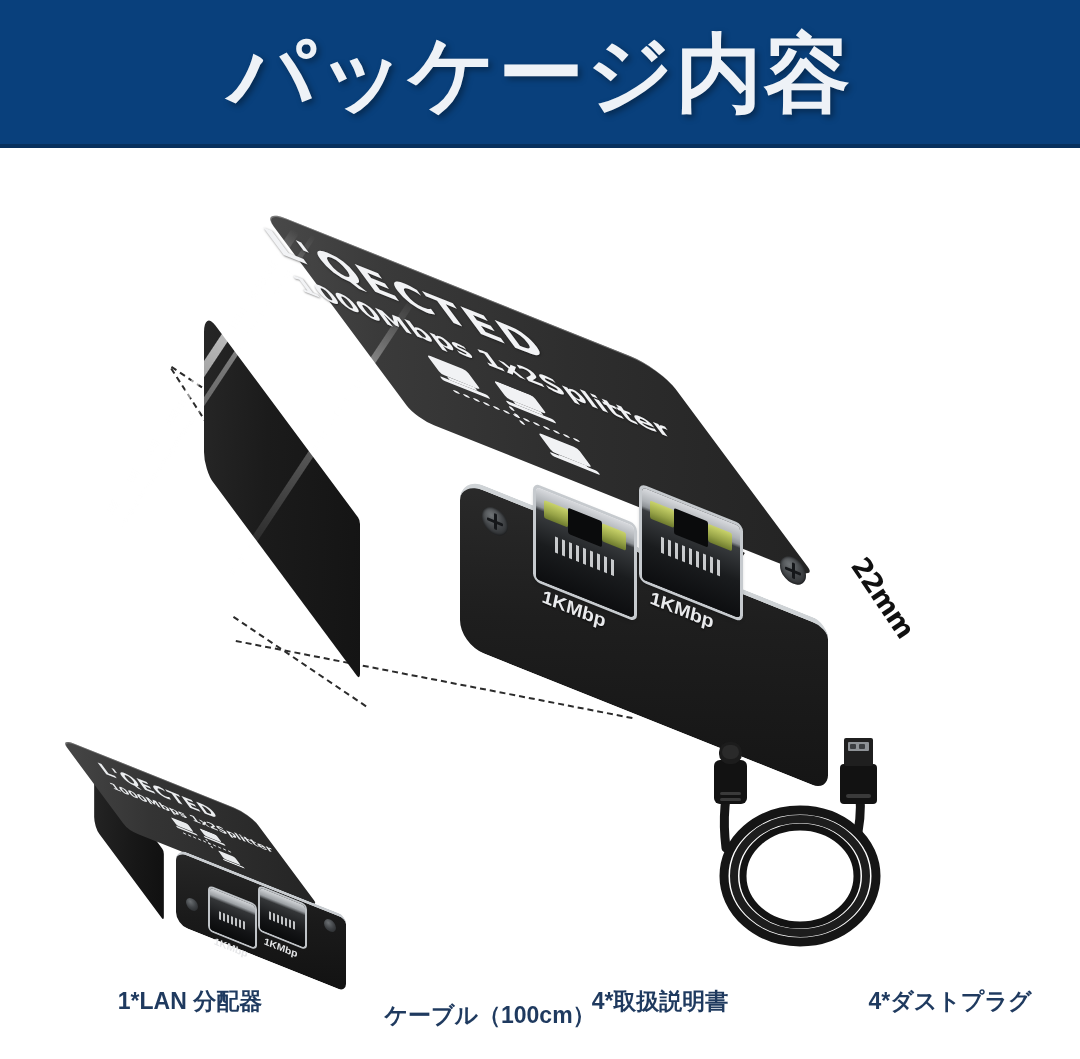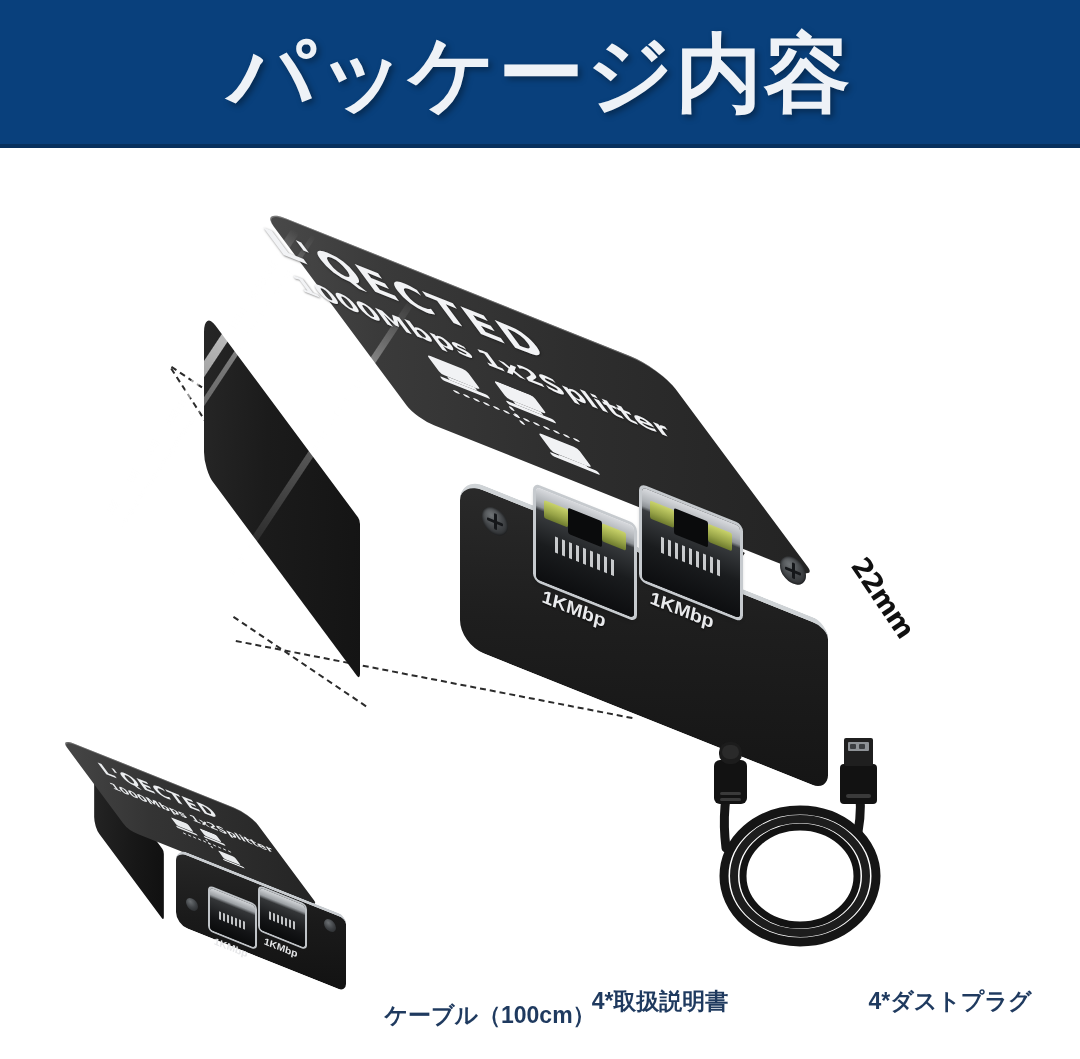--- a/index.html
+++ b/index.html
@@ -456,20 +456,21 @@
         <div class="mini-port" style="left:34px; top:26px;">
           <div class="pins"></div>
         </div>
         <div class="mini-port" style="left:84px; top:6px;">
           <div class="pins"></div>
         </div>
         <div class="mini-label" style="left:38px; top:72px;">1KMbp</div>
         <div class="mini-label" style="left:88px; top:52px;">1KMbp</div>
       </div>
     </div>
+    <div class="caption" style="top:258px;">1*LAN 分配器</div>
   </div>
 
   <div class="cell" style="left:300px; top:0; width:380px; height:333px;">
     <div class="cable">
       <svg viewBox="0 0 230 225" width="230" height="225">
 
         <g fill="none" stroke="#151515" stroke-linecap="round">
           <ellipse cx="118" cy="140" rx="76" ry="66" stroke-width="9"></ellipse>
           <ellipse cx="118" cy="140" rx="66" ry="57" stroke-width="8" stroke="#1d1d1d"></ellipse>
           <ellipse cx="118" cy="140" rx="57" ry="49" stroke-width="7" stroke="#131313"></ellipse>

